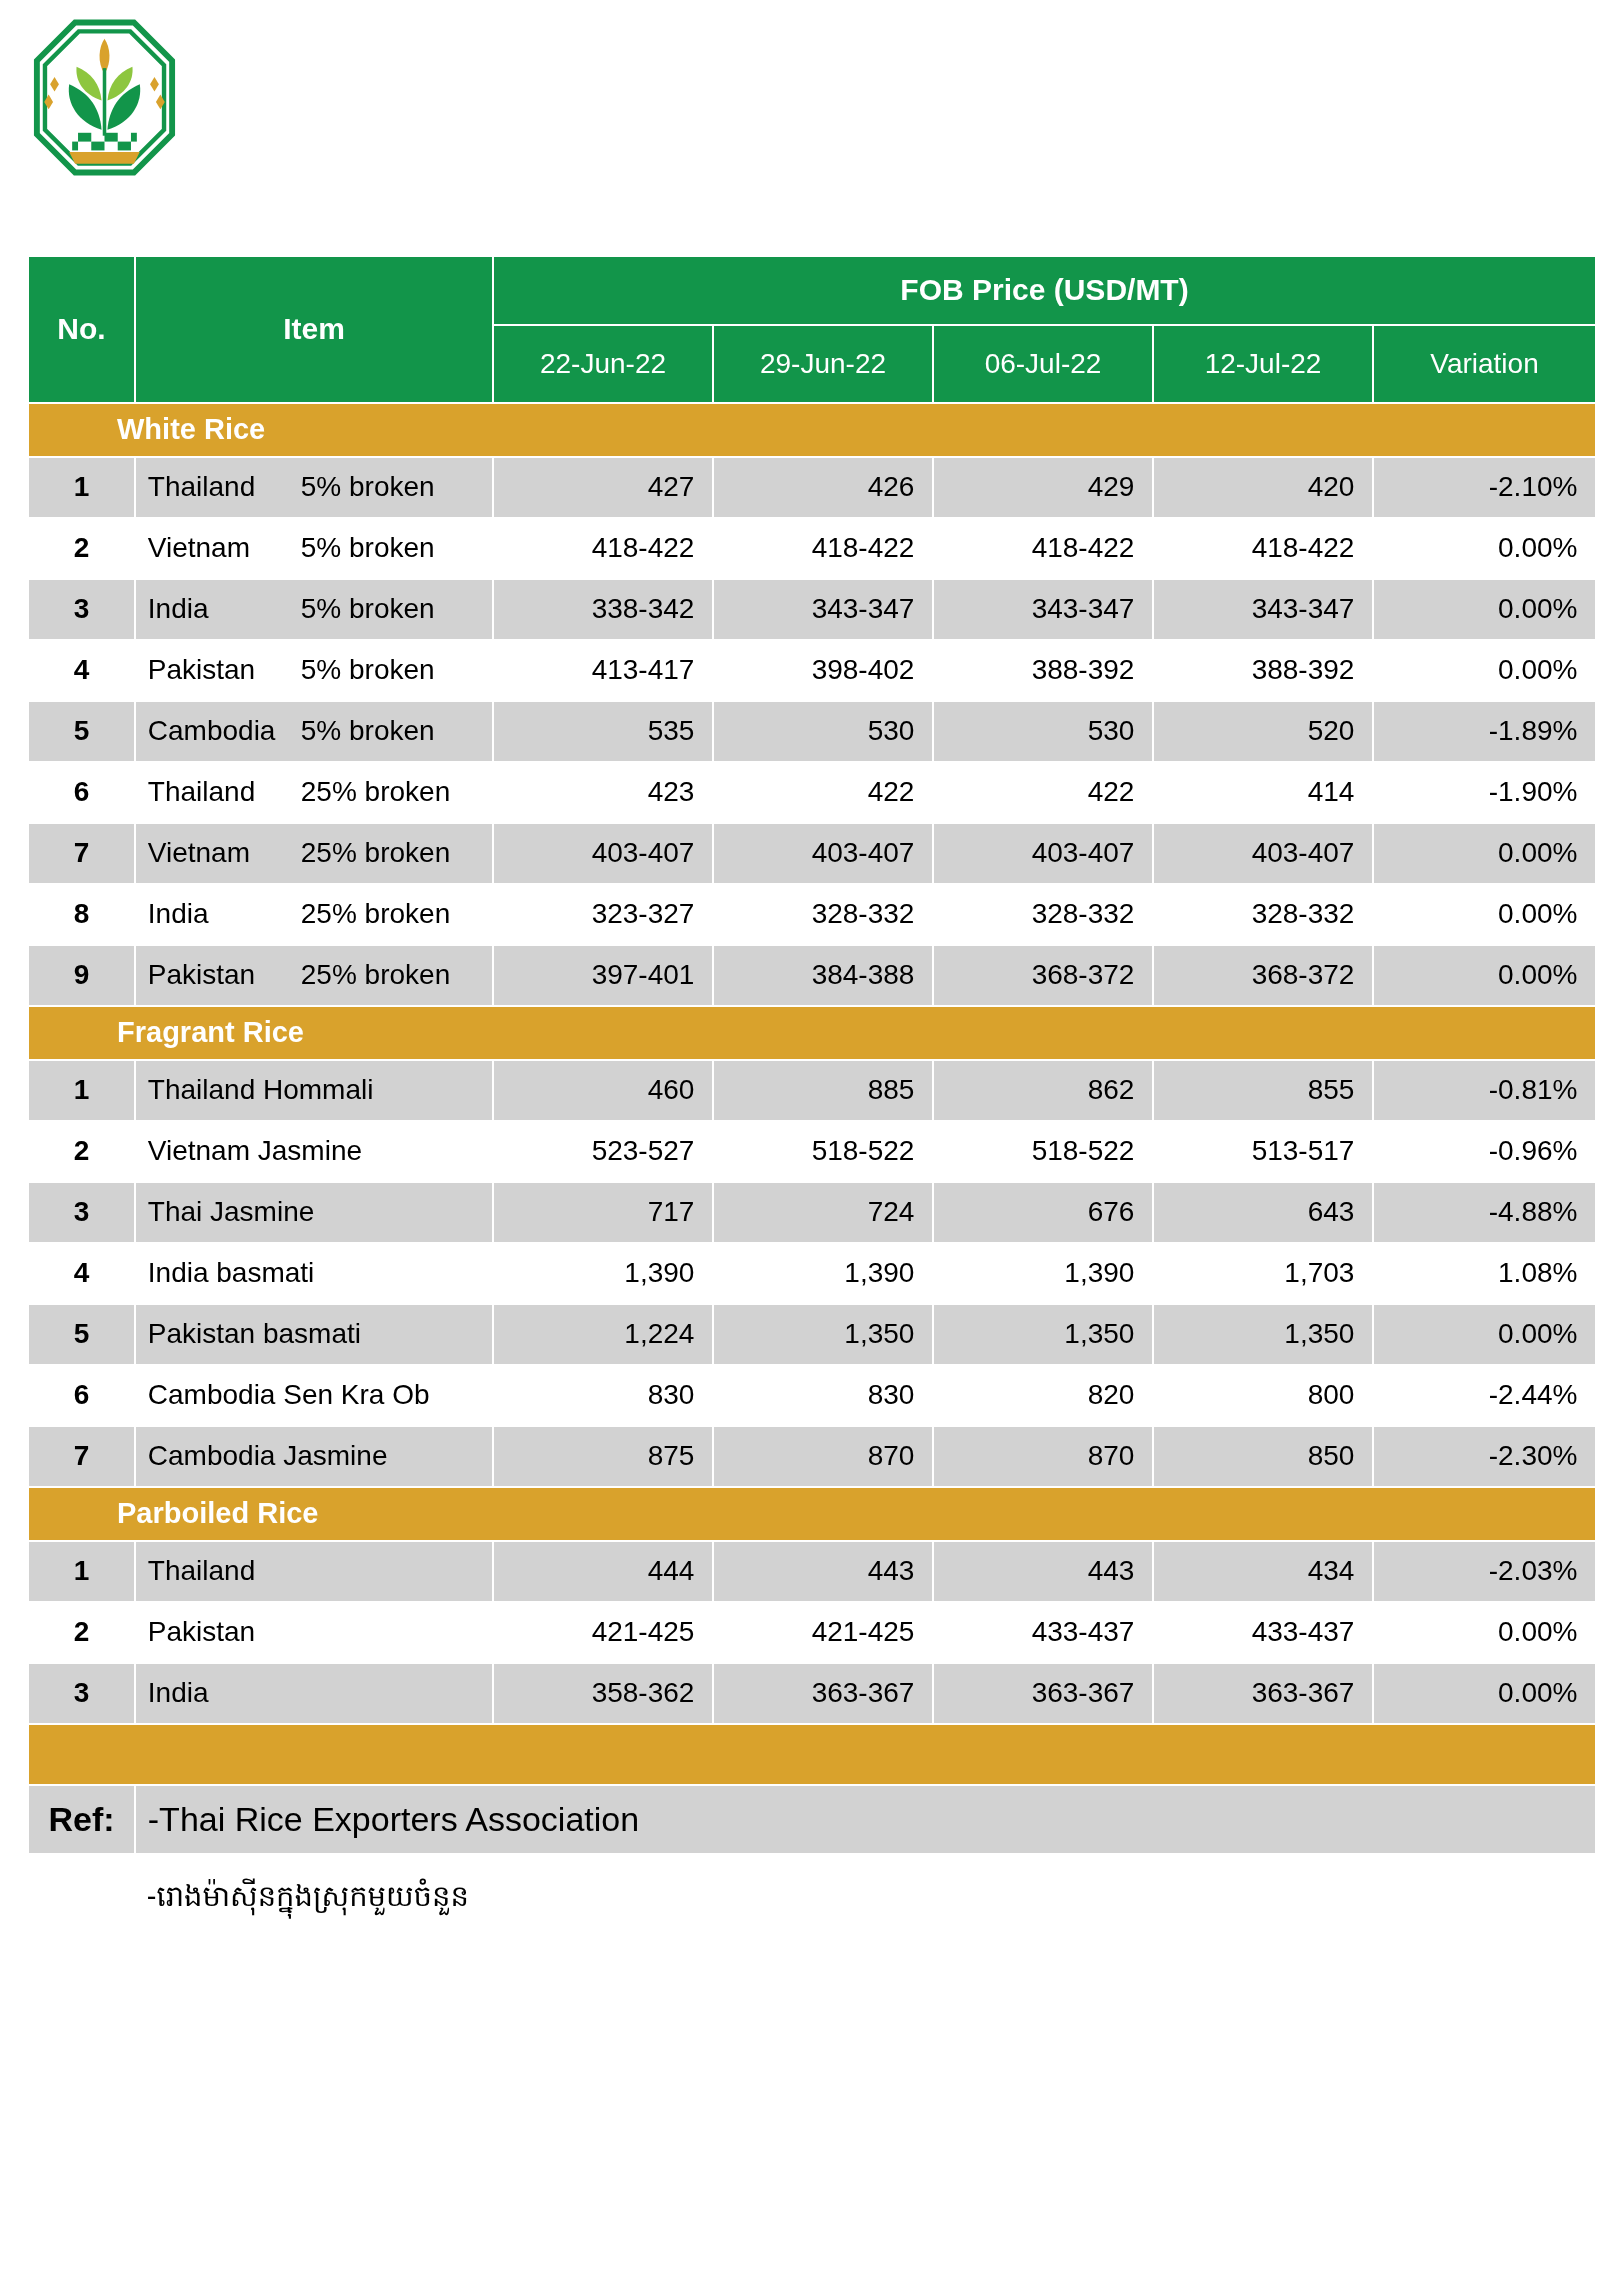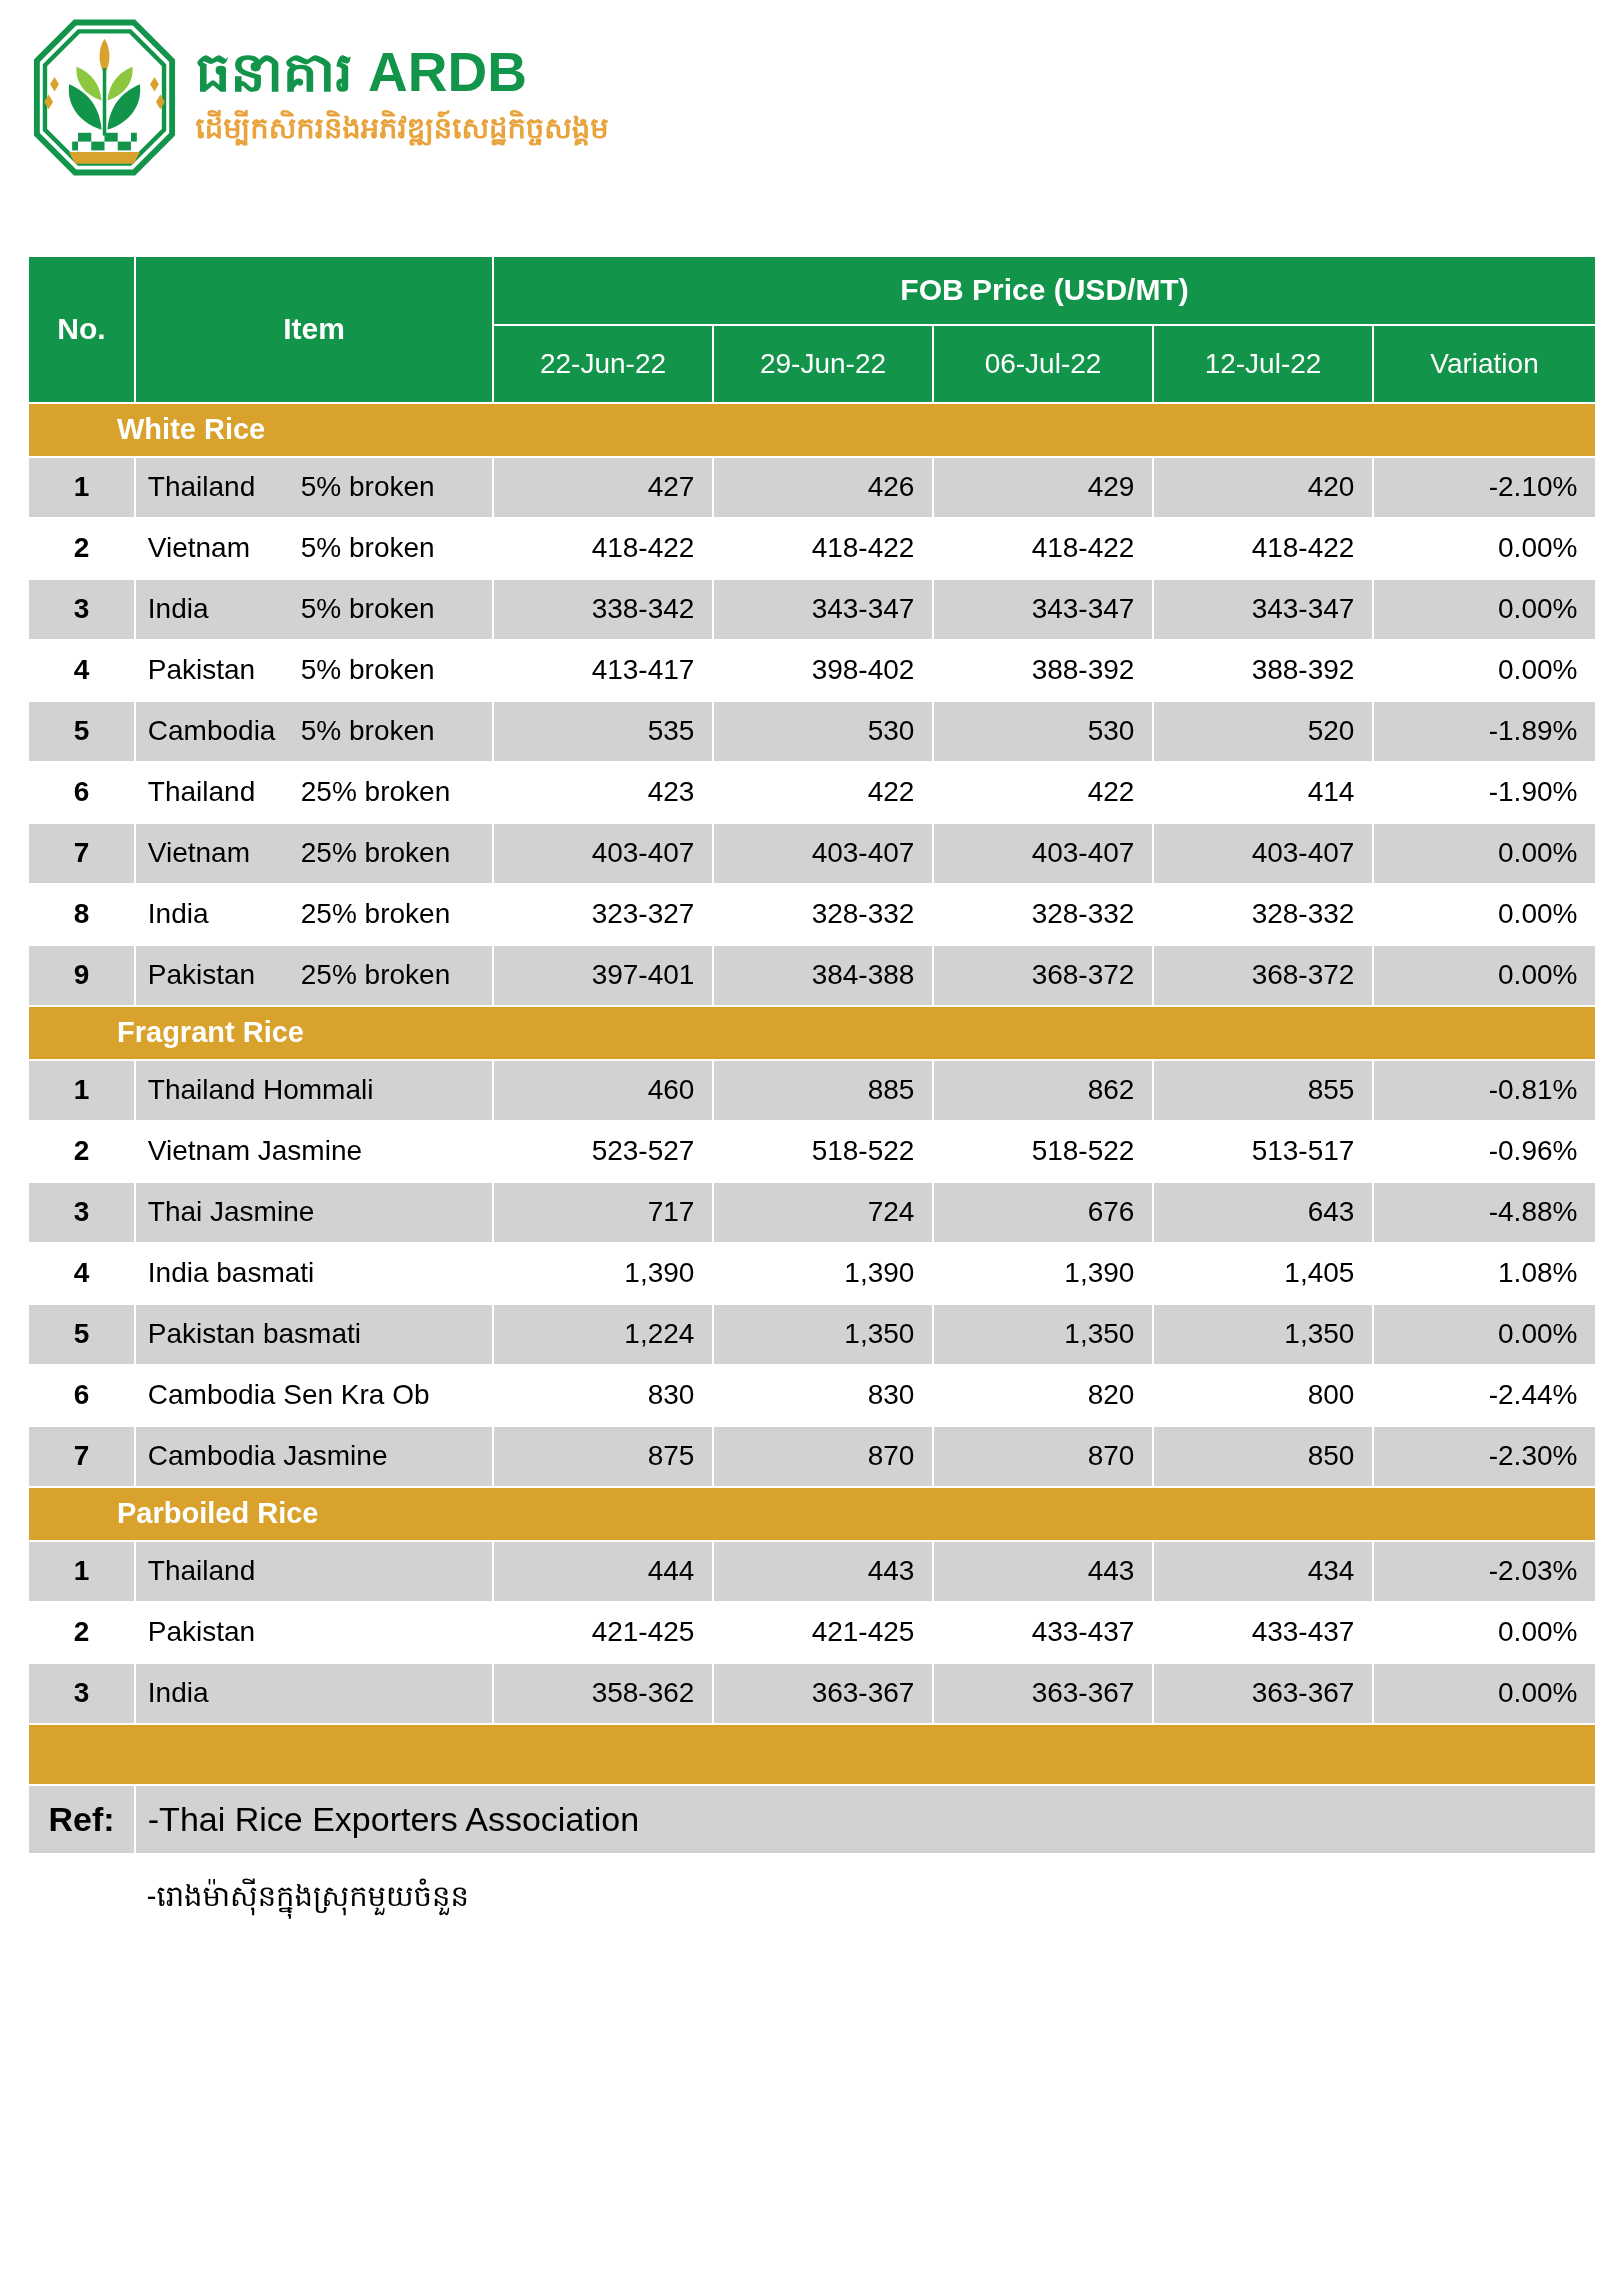--- a/index.html
+++ b/index.html
@@ -83,24 +83,20 @@
         <rect x="32" y="78" width="9" height="6"></rect>
           <rect x="50" y="78" width="9" height="6"></rect>
         <rect x="41" y="84" width="9" height="6"></rect>
           <rect x="59" y="84" width="9" height="6"></rect>
         <rect x="28" y="84" width="4" height="6"></rect>
           <rect x="68" y="78" width="4" height="6"></rect>
       </g>
 
       <path d="M26,91 L74,91 L70,99 L30,99 Z" fill="#d9a22c"></path>
     </svg>
-    <div class="brand-text">
-      <div class="brand-name">ធនាគារ ARDB</div>
-      <div class="brand-tagline">ដើម្បីកសិករនិងអភិវឌ្ឍន៍សេដ្ឋកិច្ចសង្គម</div>
-    </div>
   </header>
 
 
   <table class="price">
     <colgroup>
       <col class="c-no">
         <col class="c-item">
       <col class="c-d">
         <col class="c-d">
         <col class="c-d">
@@ -235,21 +231,21 @@
           <td class="price-cell">676</td>
           <td class="price-cell">643</td>
           <td class="variation-cell">-4.88%</td>
         </tr>
         <tr class="data-row plain">
           <td class="no-cell">4</td>
           <td class="item-cell"><span class="item-name">India basmati</span></td>
           <td class="price-cell">1,390</td>
           <td class="price-cell">1,390</td>
           <td class="price-cell">1,390</td>
-          <td class="price-cell">1,405</td>
+          <td class="price-cell">1,703</td>
           <td class="variation-cell">1.08%</td>
         </tr>
         <tr class="data-row shade">
           <td class="no-cell">5</td>
           <td class="item-cell"><span class="item-name">Pakistan basmati</span></td>
           <td class="price-cell">1,224</td>
           <td class="price-cell">1,350</td>
           <td class="price-cell">1,350</td>
           <td class="price-cell">1,350</td>
           <td class="variation-cell">0.00%</td>

